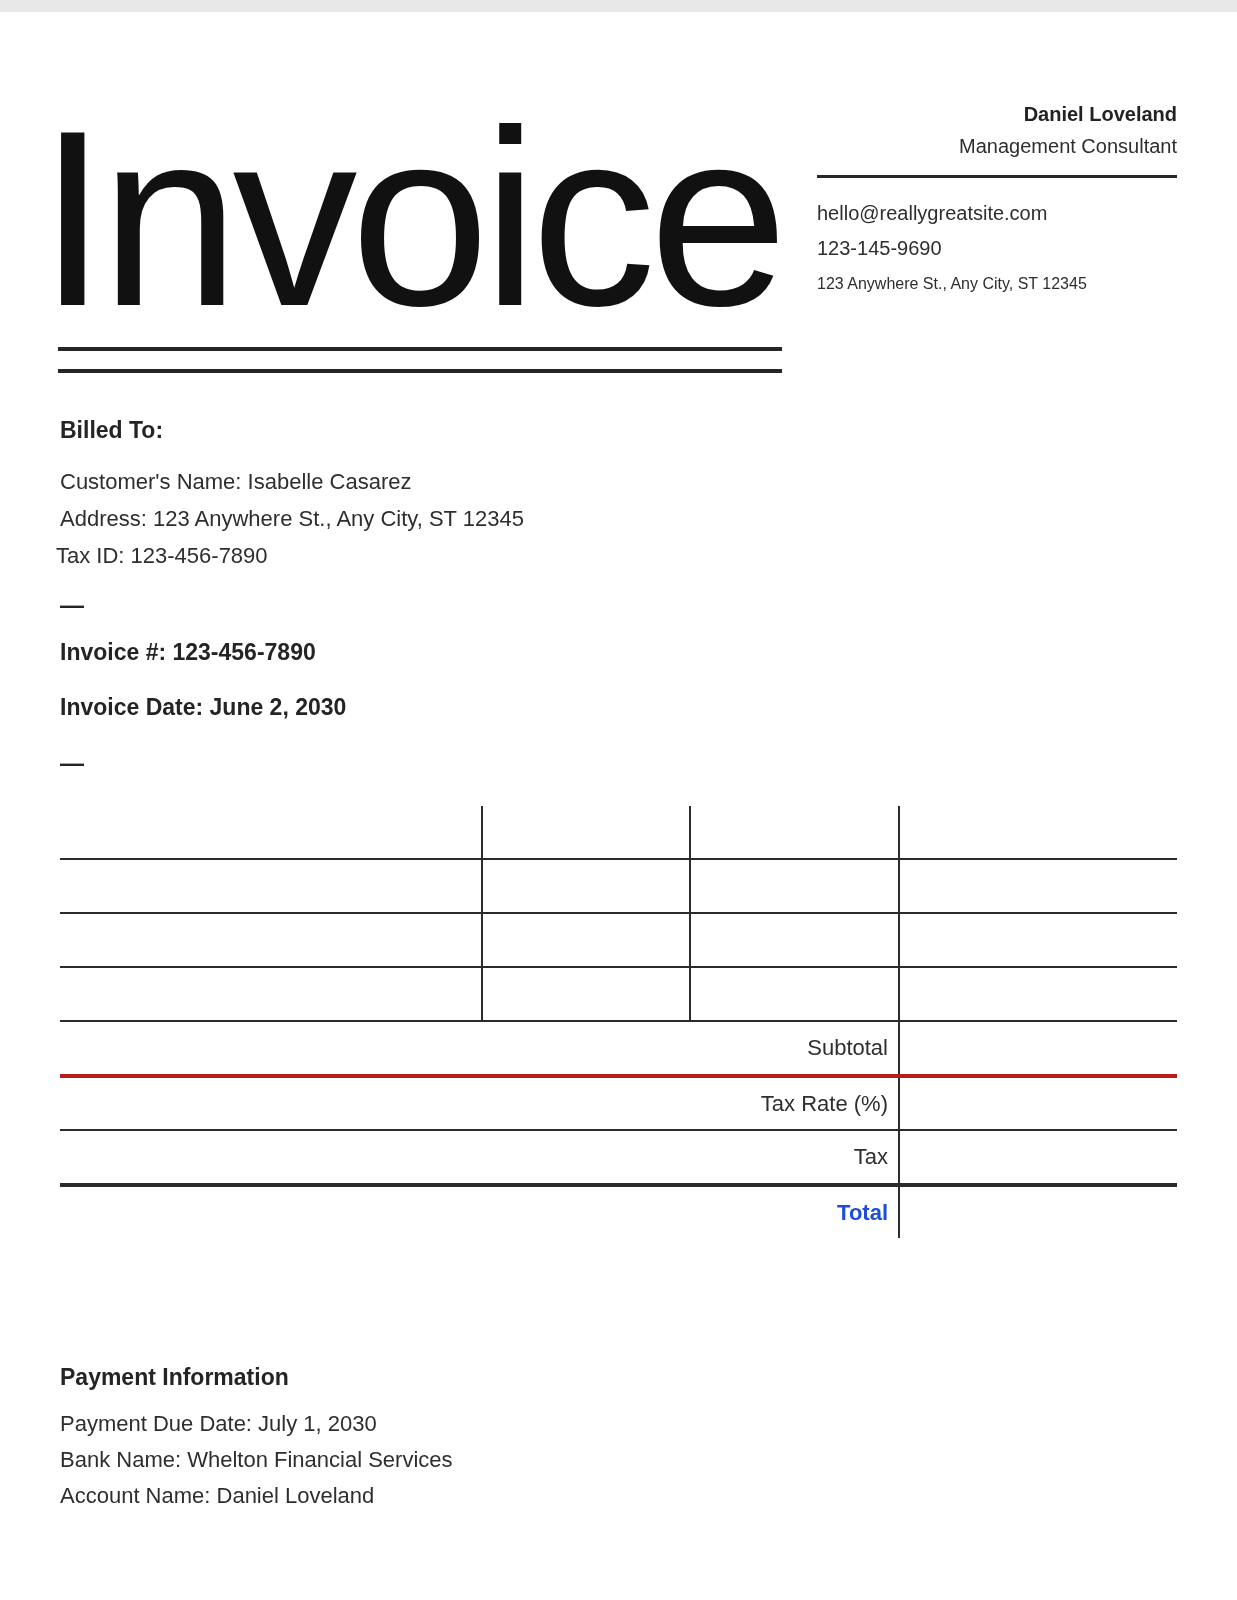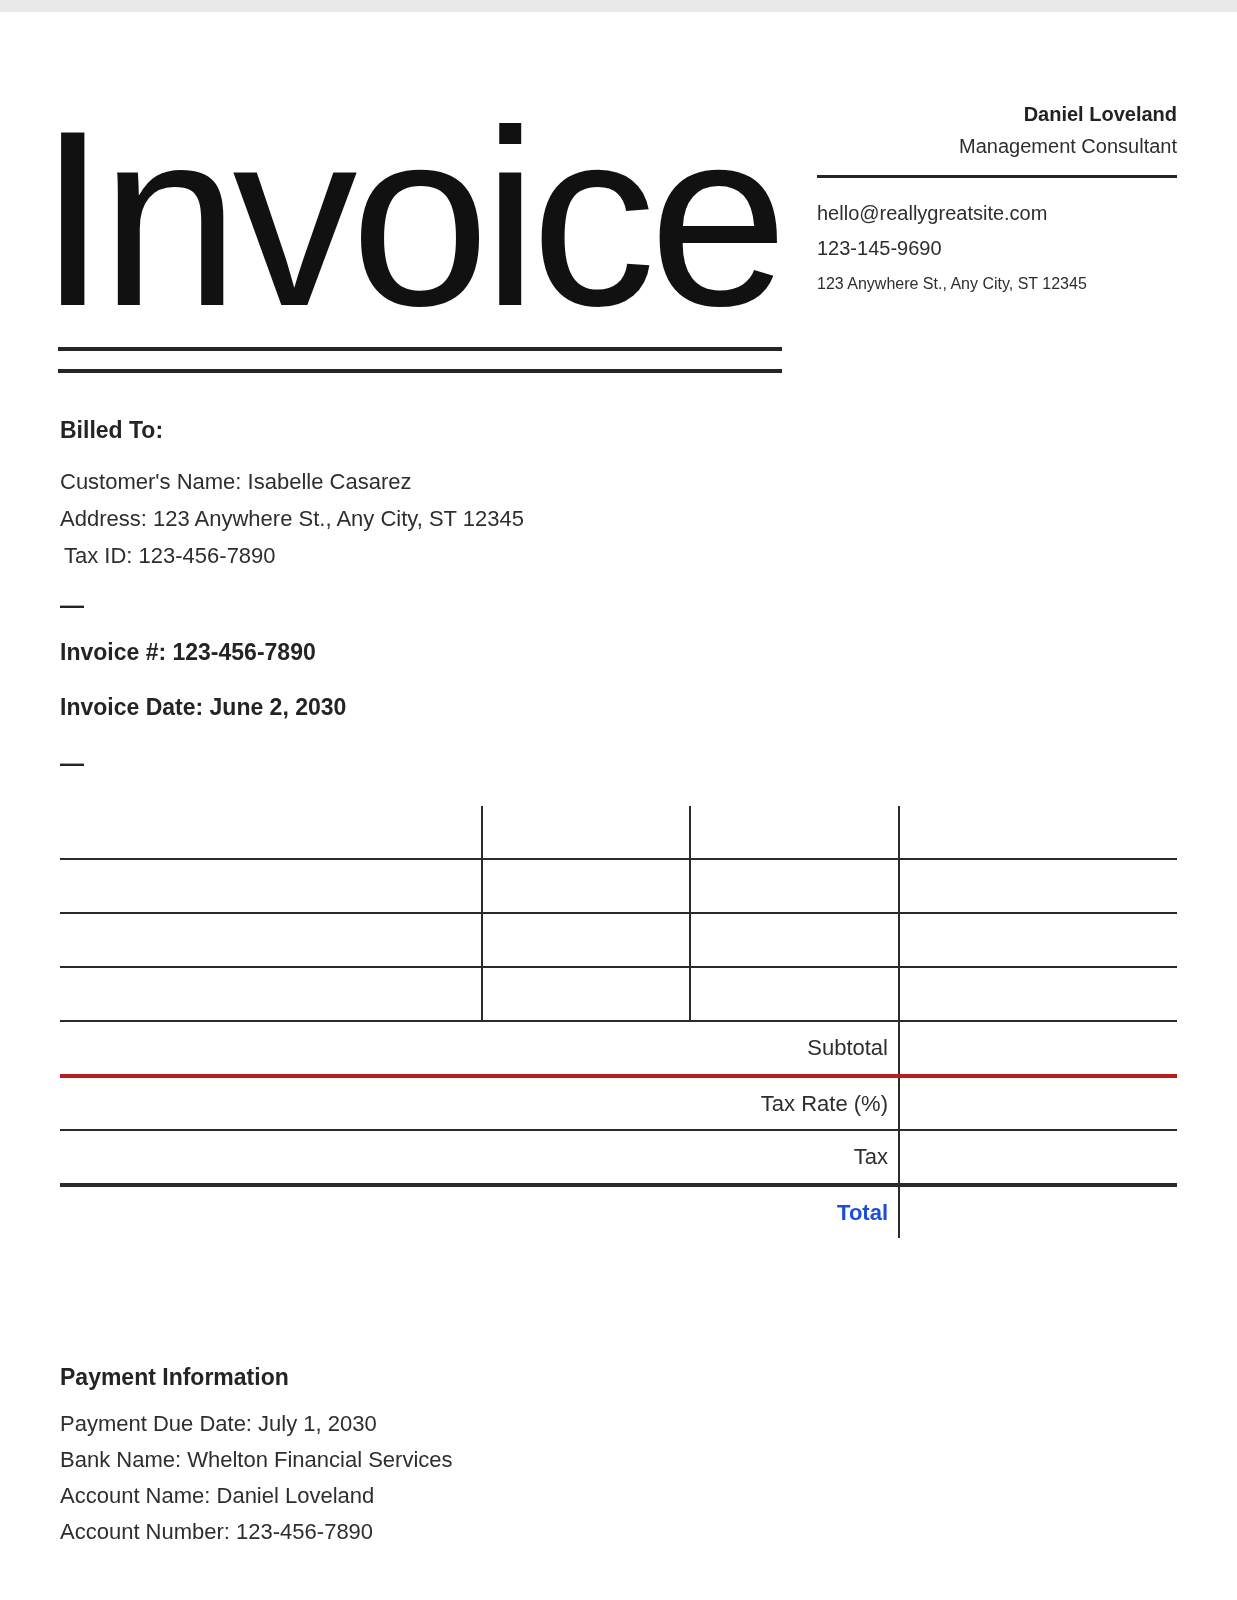--- a/index.html
+++ b/index.html
@@ -28,21 +28,21 @@
   .r-email  { left:817px; top:188px; font-size:20px; line-height:26px; }
   .r-phone  { left:817px; top:223px; font-size:20px; line-height:26px; }
   .r-address{ left:817px; top:257px; width:330px; font-size:16px; line-height:29px; }
 
   
   .h-bold   { font-size:23px; line-height:26px; font-weight:700; color:#242424; }
   .body-line{ font-size:22px; line-height:26px; }
   .b-heading  { left:60px; top:405px;text-align:right; }
   .b-customer { left:60px; top:457px; }
   .b-address  { left:60px; top:494px; }
-  .b-tax      { left:64px; top:531px; }
+  .b-tax      { left:56px; top:531px; }
   .dash       { left:60px; font-size:24px; line-height:26px; font-weight:700; color:#242424; }
   .dash-1     { top:580px; }
   .m-number   { left:60px; top:627px; }
   .m-date     { left:60px; top:682px; }
   .dash-2     { top:738px; }
 
   
   .table { left:60px; top:794px; width:1117px; }
   .t-row { display:flex; }
   .t-head { height:53px; border-bottom:4px solid #2b2b2b; }
@@ -143,15 +143,14 @@
     <div class="s-row s-total">
       <div class="s-label">Total</div>
       <div class="s-value"></div>
     </div>
   </div>
 
   <div class="abs h-bold p-heading">Payment Information</div>
   <div class="abs body-line p-due">Payment Due Date: July 1, 2030</div>
   <div class="abs body-line p-bank">Bank Name: Whelton Financial Services</div>
   <div class="abs body-line p-acct-name">Account Name: Daniel Loveland</div>
-  <div class="abs body-line p-acct-num">Account Number: 123-456-7890</div>
 
 </div>
 
 </body></html>

